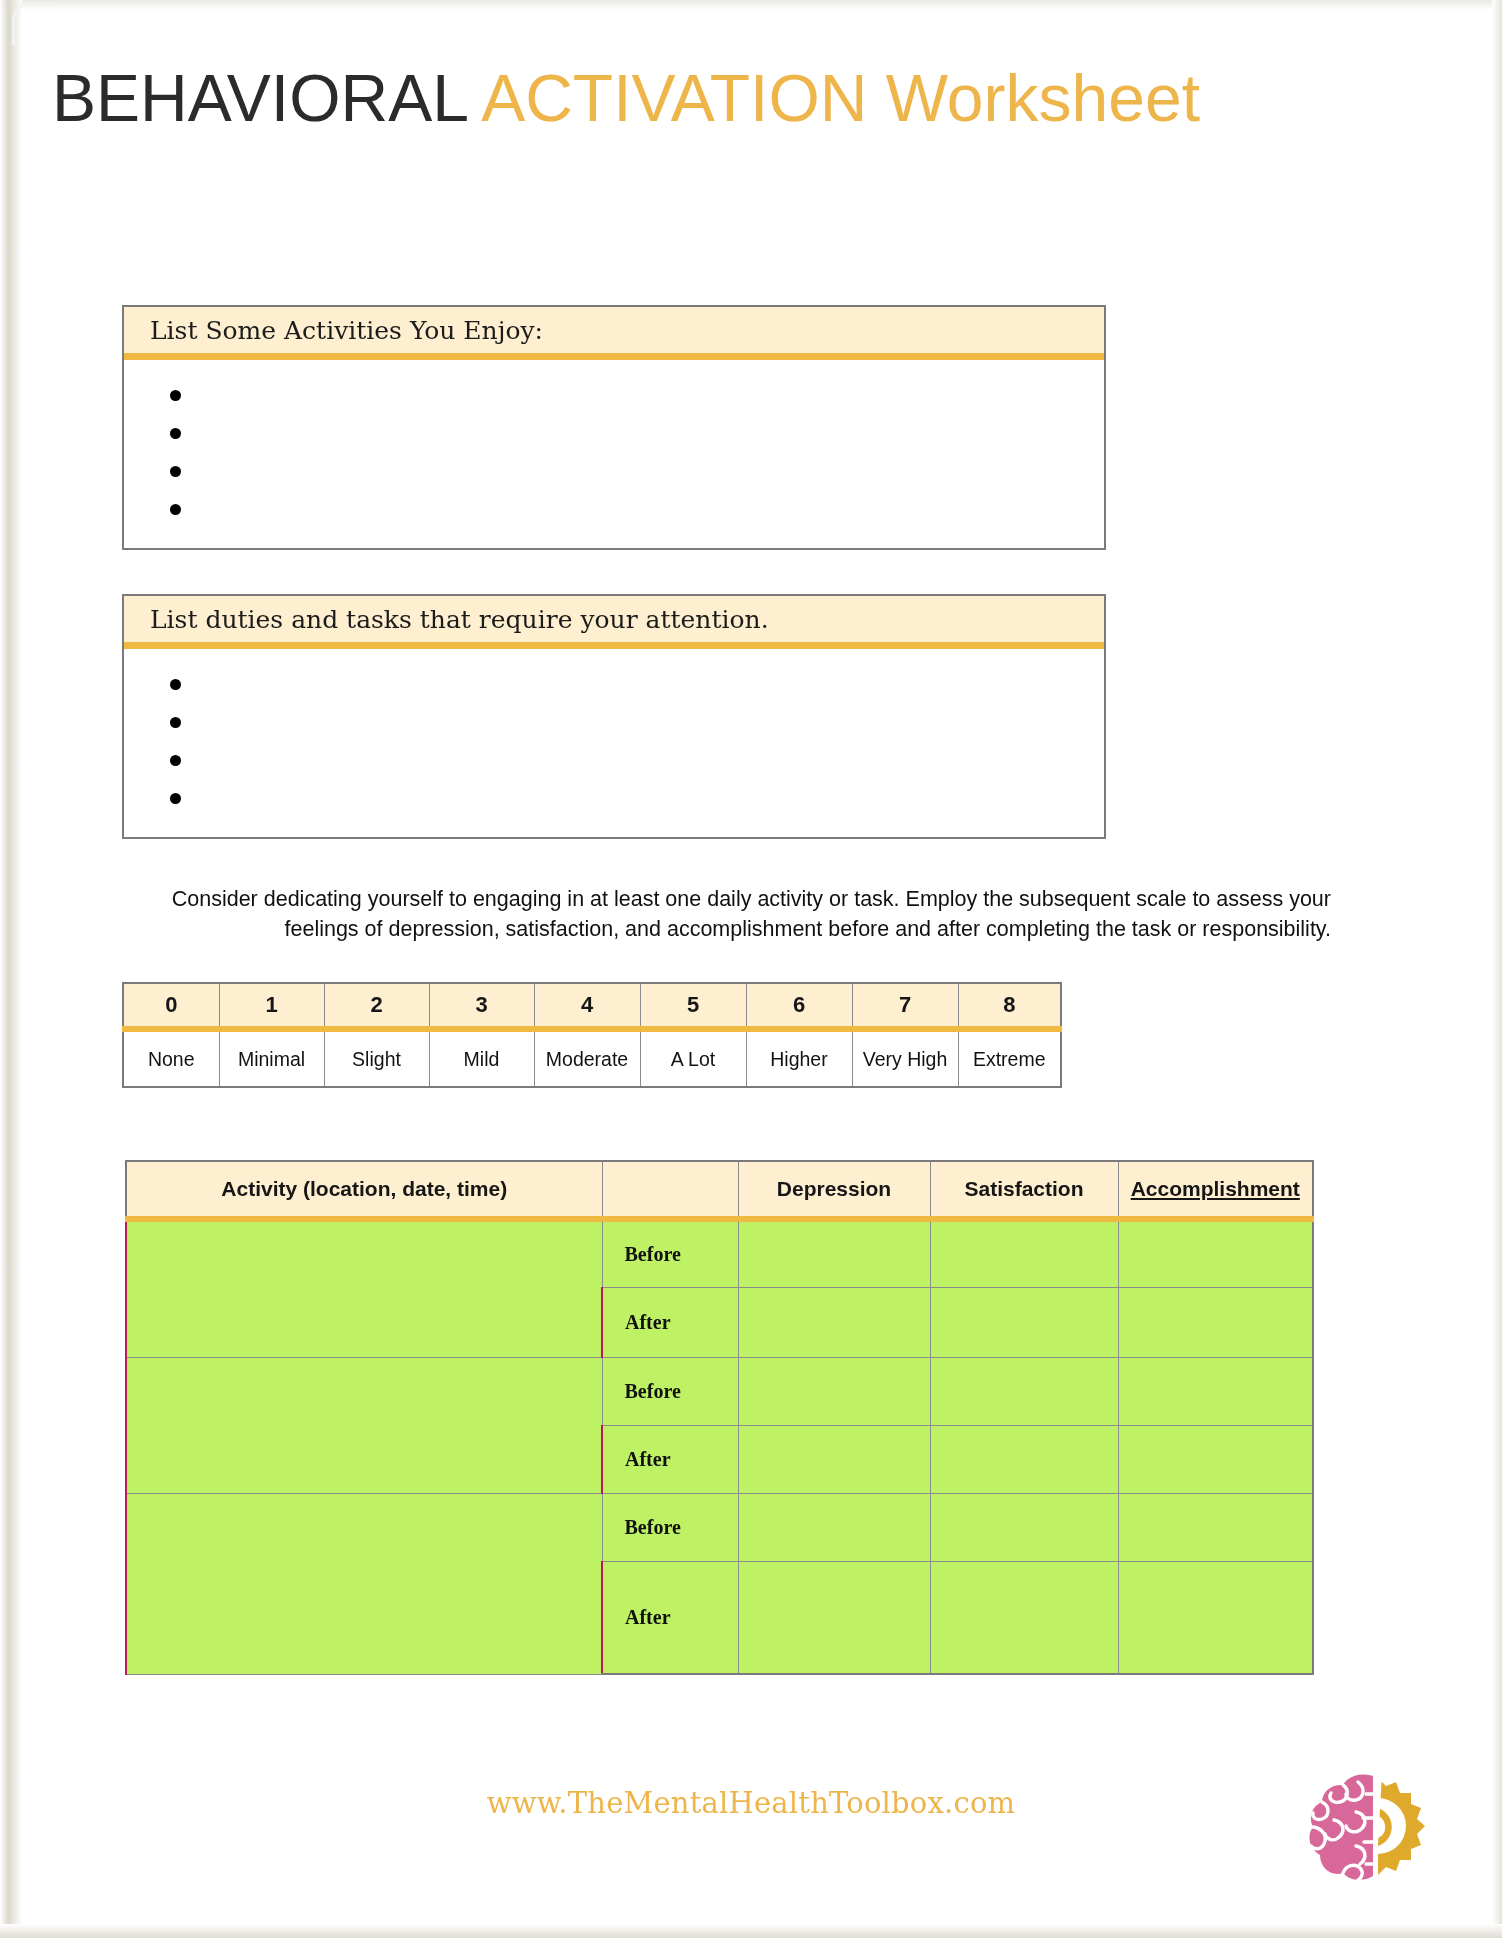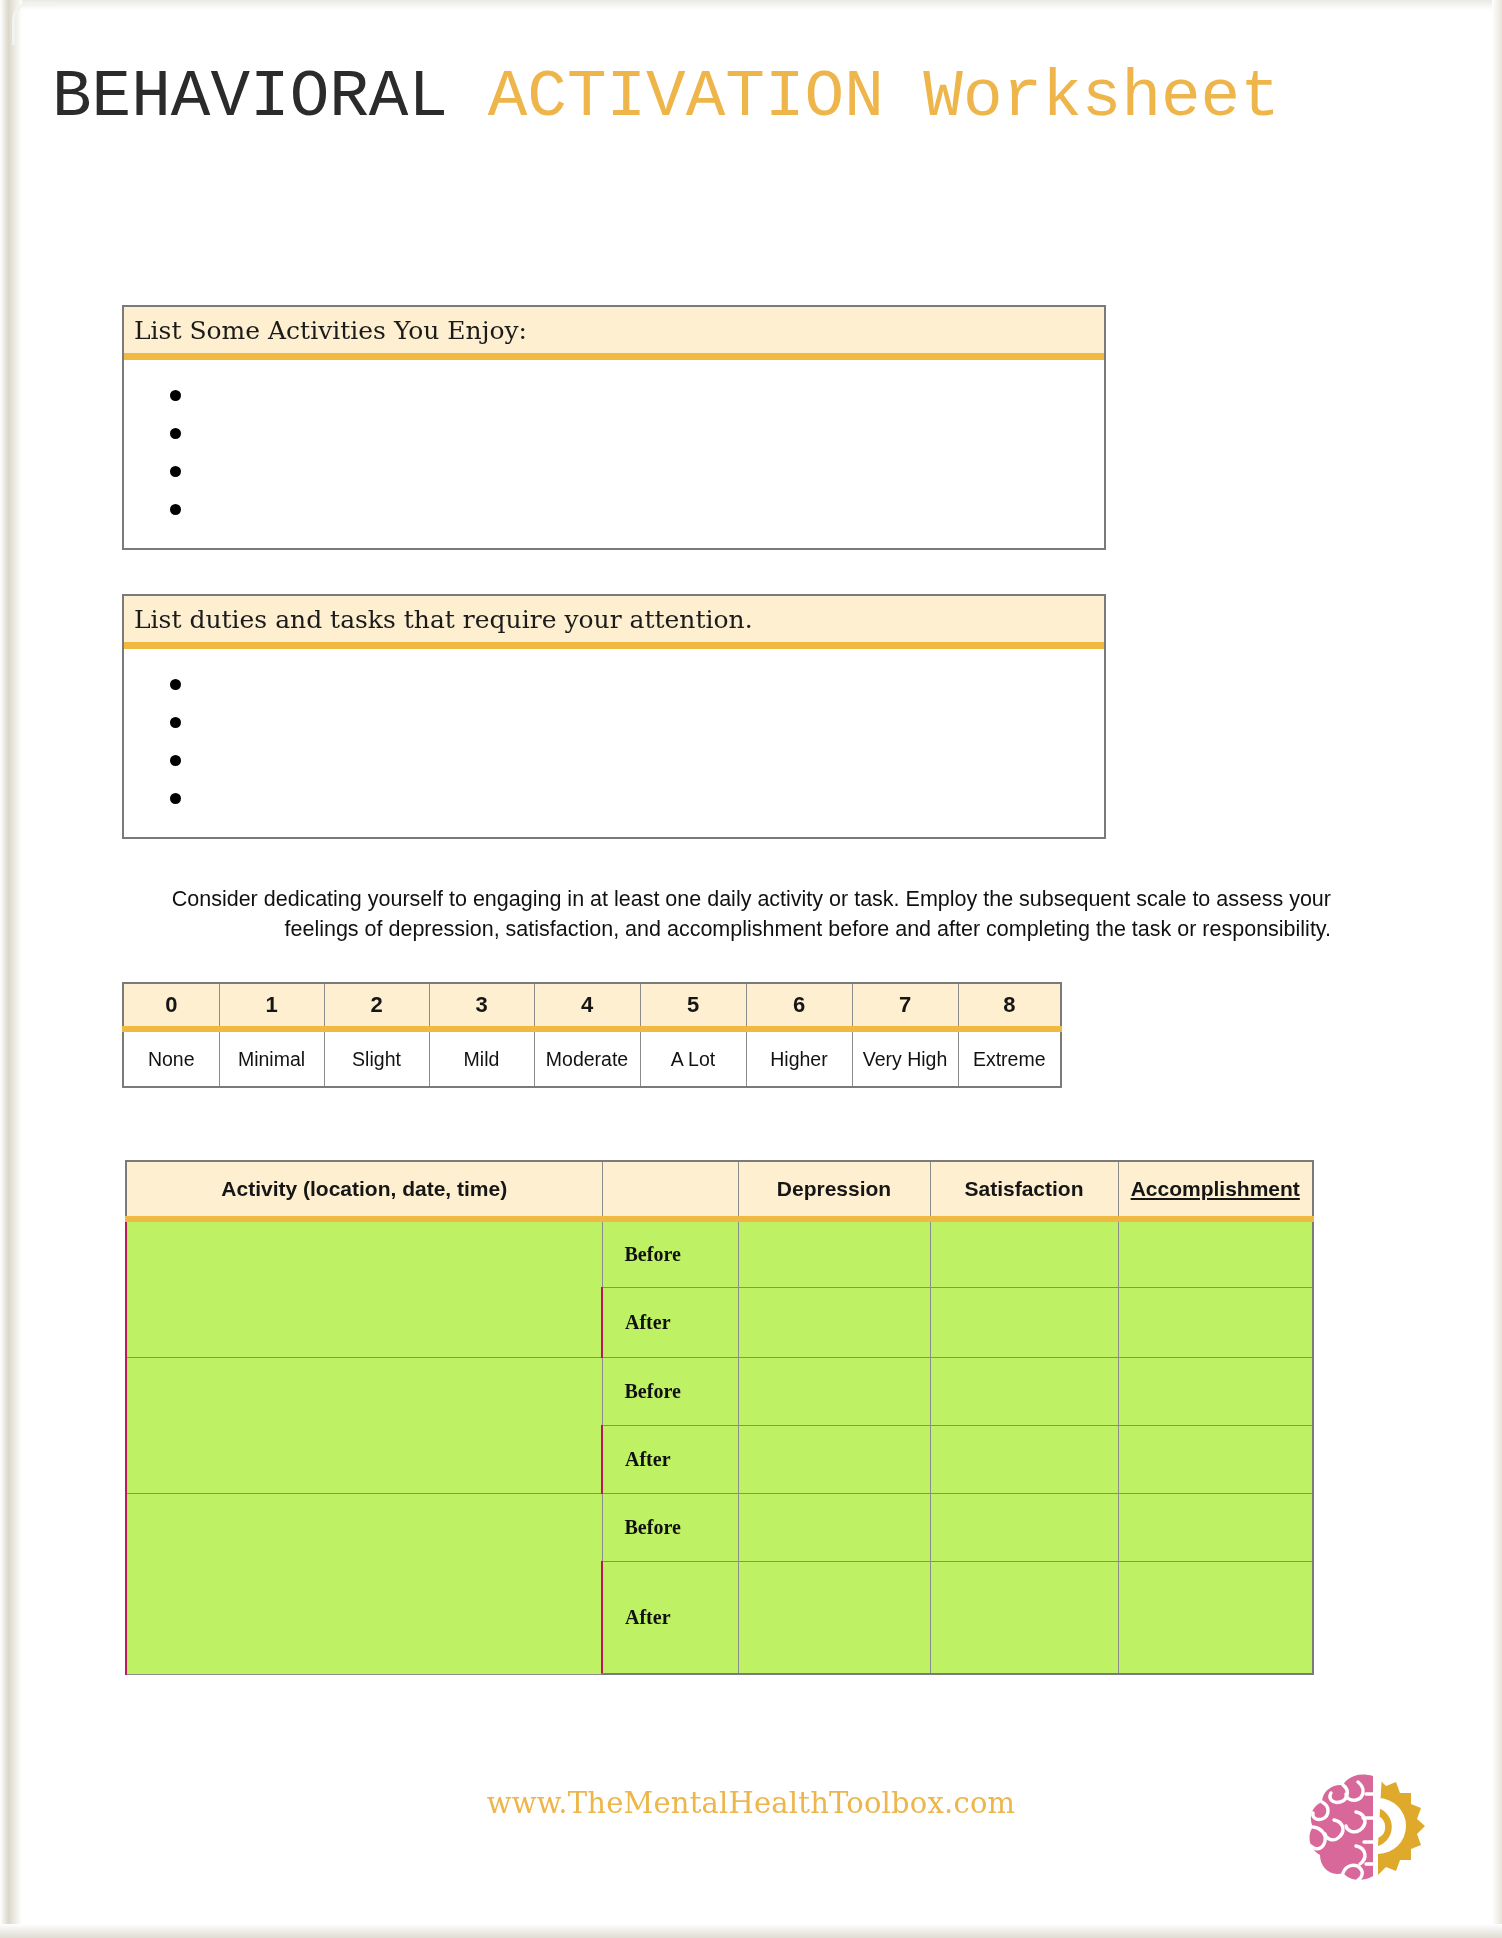--- a/index.html
+++ b/index.html
@@ -61,21 +61,21 @@
     position: absolute;
     left: 0; top: 0;
     width: 1502px; height: 1938px;
   }
 
   
   .title {
     position: absolute;
     left: 52px;
     top: 58px;
-    font-family: Liberation Mono, monospace;
+    font-family: Liberation Sans, sans-serif;
     font-size: 66px;
     line-height: 80px;
     letter-spacing: 0px;
     white-space: nowrap;
   }
   .title .t-dark { color: #2b2b2b; }
   .title .t-gold { color: #edb54a; }
 
   
   .intro {
@@ -108,21 +108,21 @@
   .listbox-1 { left: 122px; top: 305px; width: 984px; height: 245px; }
   .listbox-2 { left: 122px; top: 594px; width: 984px; height: 245px; }
 
   .listbox-head {
     background: #fdefcf;
     border-bottom: 7px solid #efb942;
     height: 53px;
     box-sizing: border-box;
     display: flex;
     align-items: center;
-    padding-left: 10px;
+    padding-left: 26px;
   }
   .listbox-head-text {
     font-family: "DejaVu Serif", serif;
     font-size: 25px;
     color: #1b1b1b;
     line-height: 1;
   }
   .listbox-body {
     padding: 16px 0 0 46px;
   }

